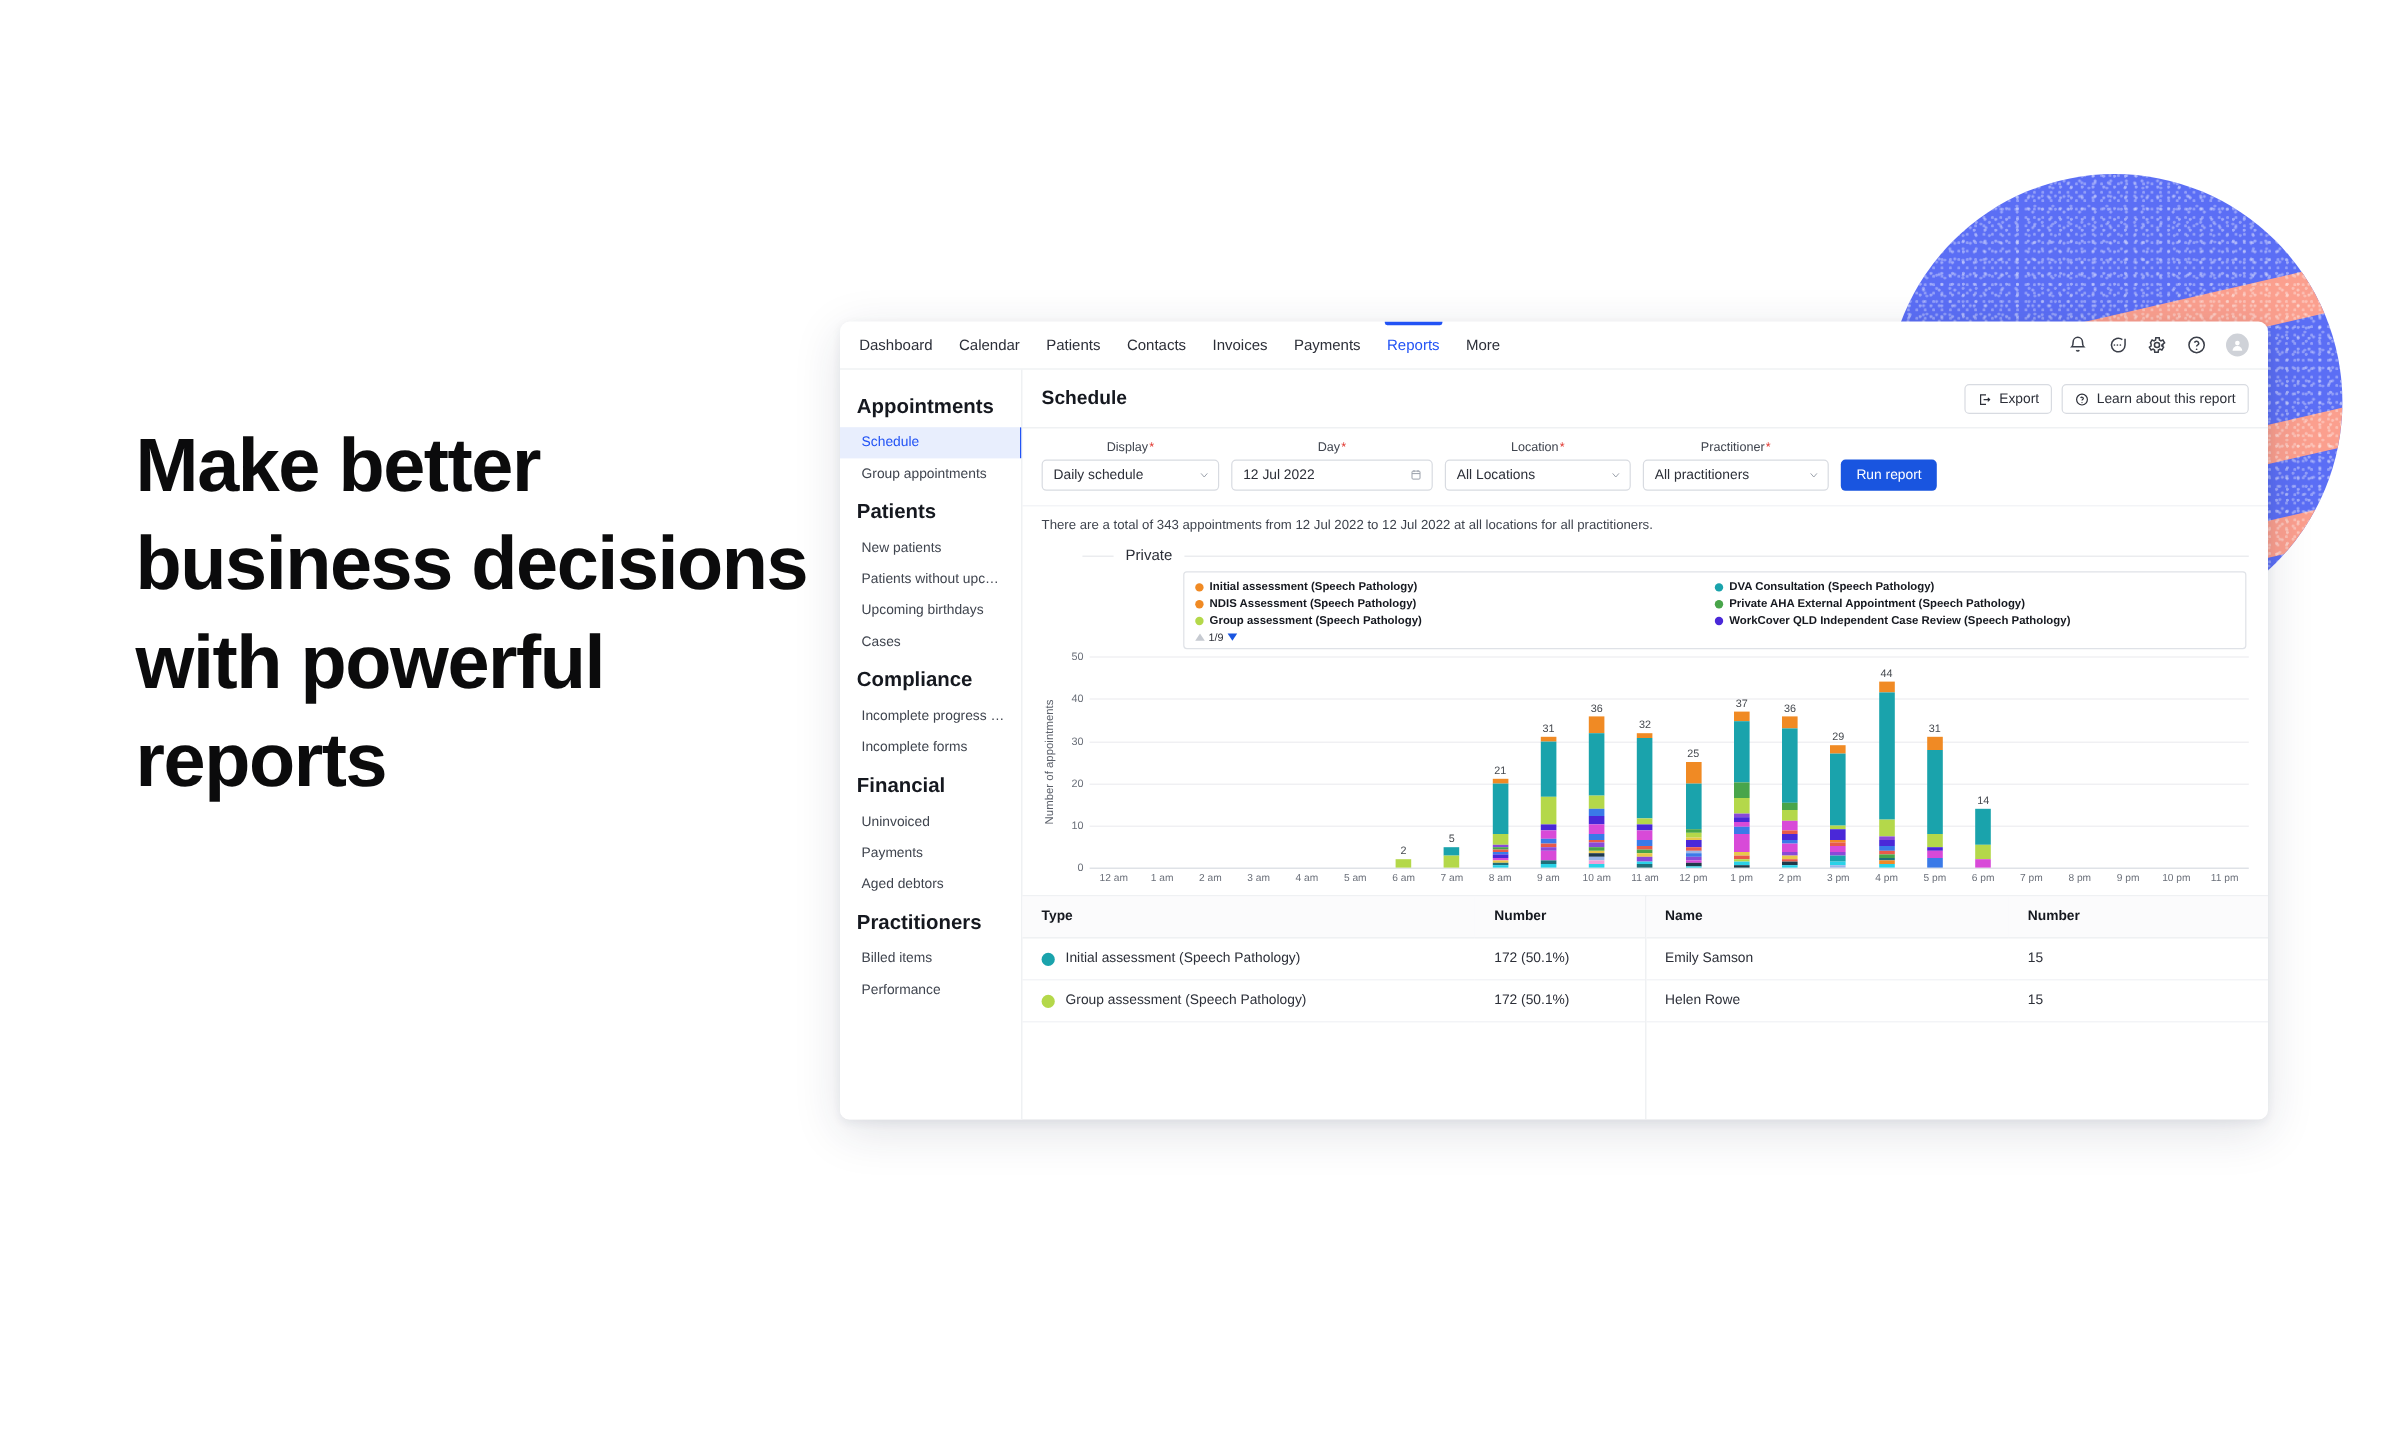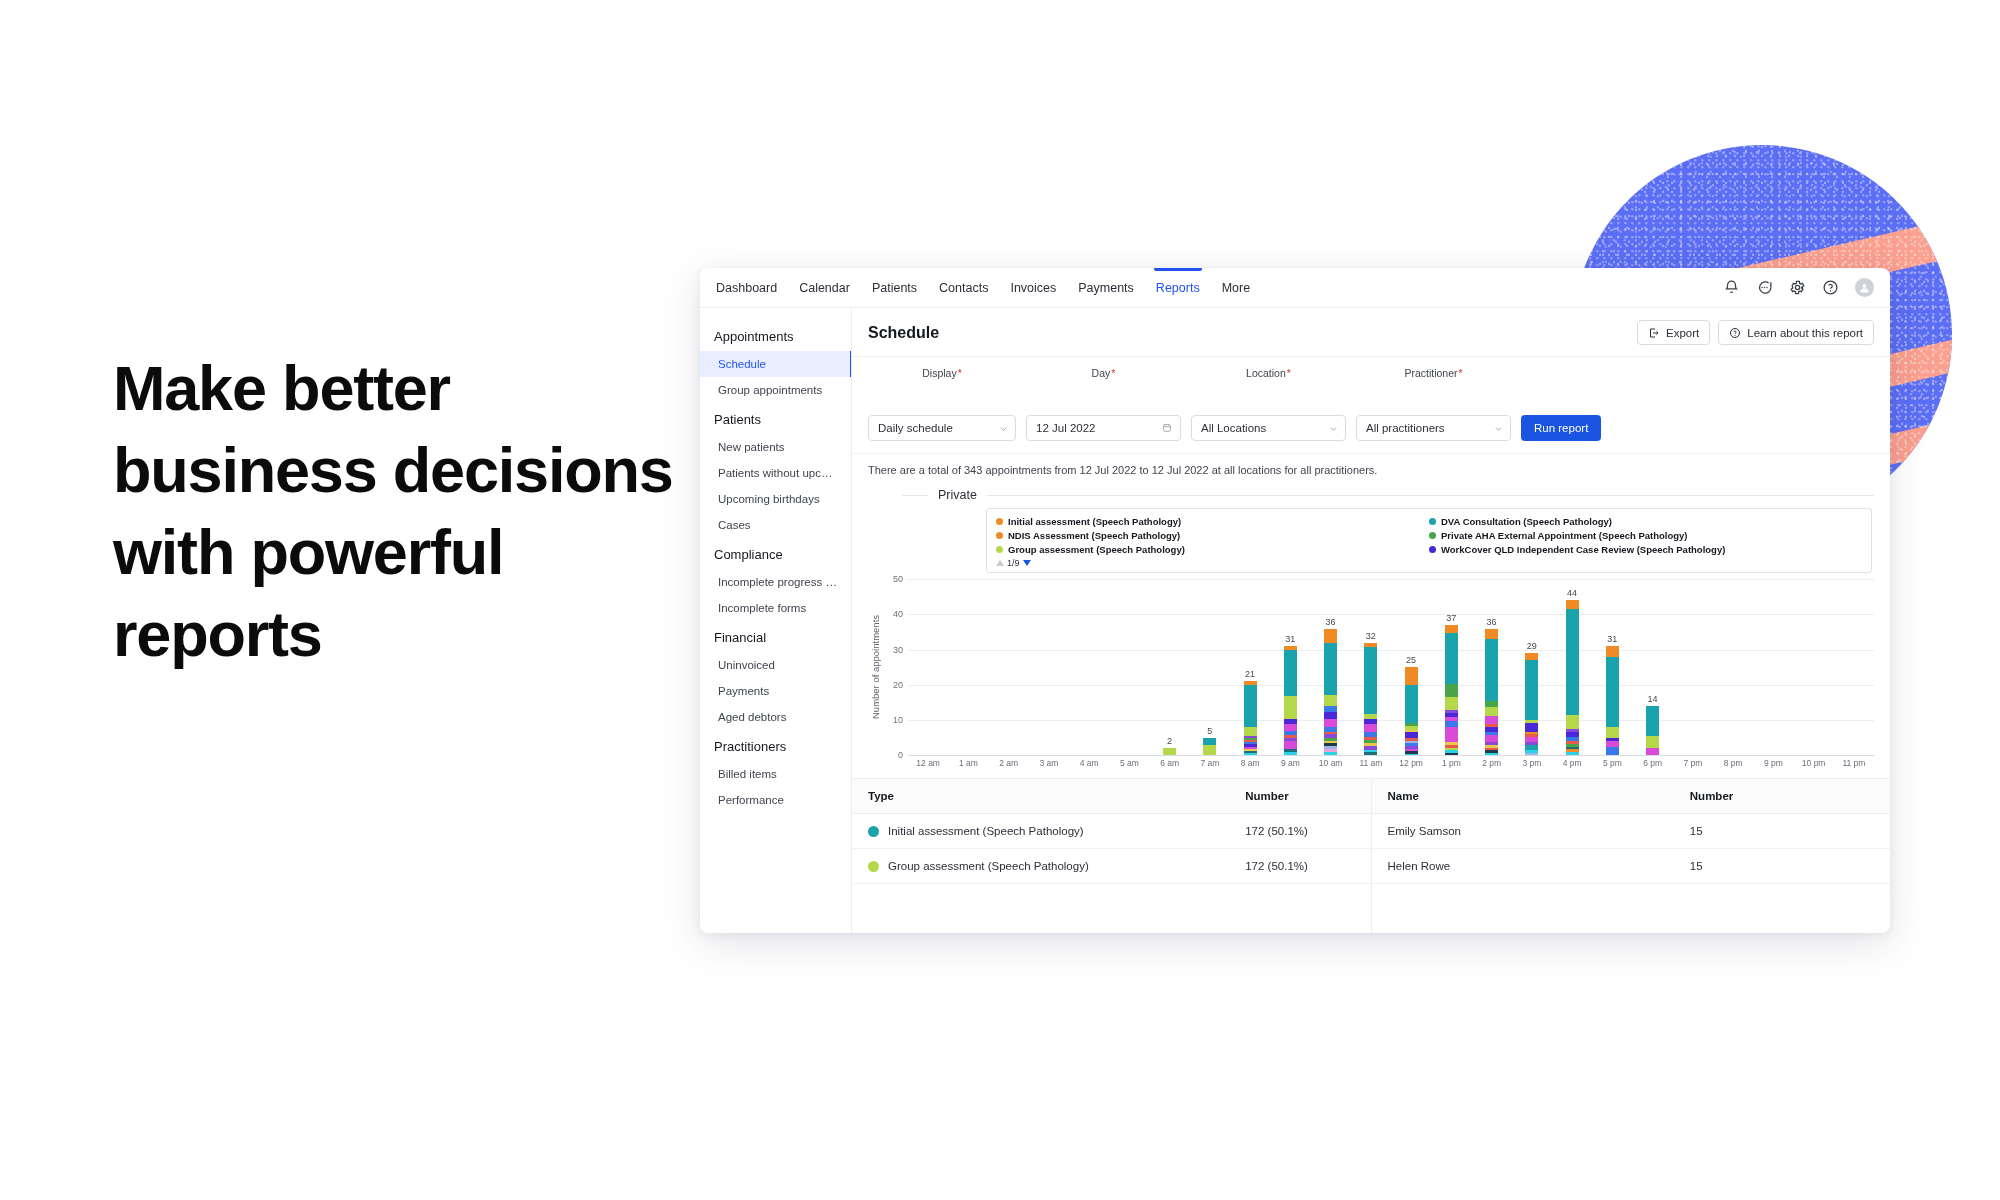--- a/index.html
+++ b/index.html
@@ -88,21 +88,21 @@
   .body-row { flex: 1; display: flex; min-height: 0; }
 
   
   .sidebar {
     width: 152px; flex: 0 0 152px;
     border-right: 1px solid #eceef1;
     padding: 12px 0 0;
     background: #fff;
   }
   .sb-group {
-    font-size: 13px; font-weight: 400; color: #15181f;
+    font-size: 17px; font-weight: 700; color: #15181f;
     padding: 9px 14px 7px;
   }
   .sb-item {
     font-size: 11.5px; color: #3f444e;
     padding: 7px 14px 7px 18px;
     white-space: nowrap; overflow: hidden; text-overflow: ellipsis;
     position: relative;
   }
   .sb-item.active {
     background: #e8eefd; color: #2253f5;
@@ -141,32 +141,31 @@
   .field-label {
     font-size: 10.5px; color: #3f444e; margin-bottom: 4px; text-align: center;
   }
   .req { color: #e0342c; margin-left: 1px; }
   .select {
     position: relative;
     height: 26px; border: 1px solid #d8dbe1; border-radius: 4px;
     background: #fff; display: flex; align-items: center;
     padding: 0 8px 0 9px; font-size: 11.5px; color: #2c2f38;
     white-space: nowrap;
-    margin-top: 32px;
   }
   .select .caret {
     position: absolute; right: 7px; top: 50%; transform: translateY(-50%);
     width: 9px; height: 9px; color: #9aa0aa;
   }
   .select .cal {
     position: absolute; right: 8px; top: 50%; transform: translateY(-50%);
     width: 10px; height: 11px; color: #9aa0aa;
   }
   .w-display { width: 148px; }
-  .w-day     { width: 155px; }
+  .w-day     { width: 168px; }
   .w-loc     { width: 155px; }
   .w-prac    { width: 155px; }
   .btn-run {
     height: 26px; padding: 0 13px;
     background: #1955e0; color: #fff;
     border: none; border-radius: 4px;
     font-size: 11.5px; font-family: inherit;
     white-space: nowrap;
   }
 

